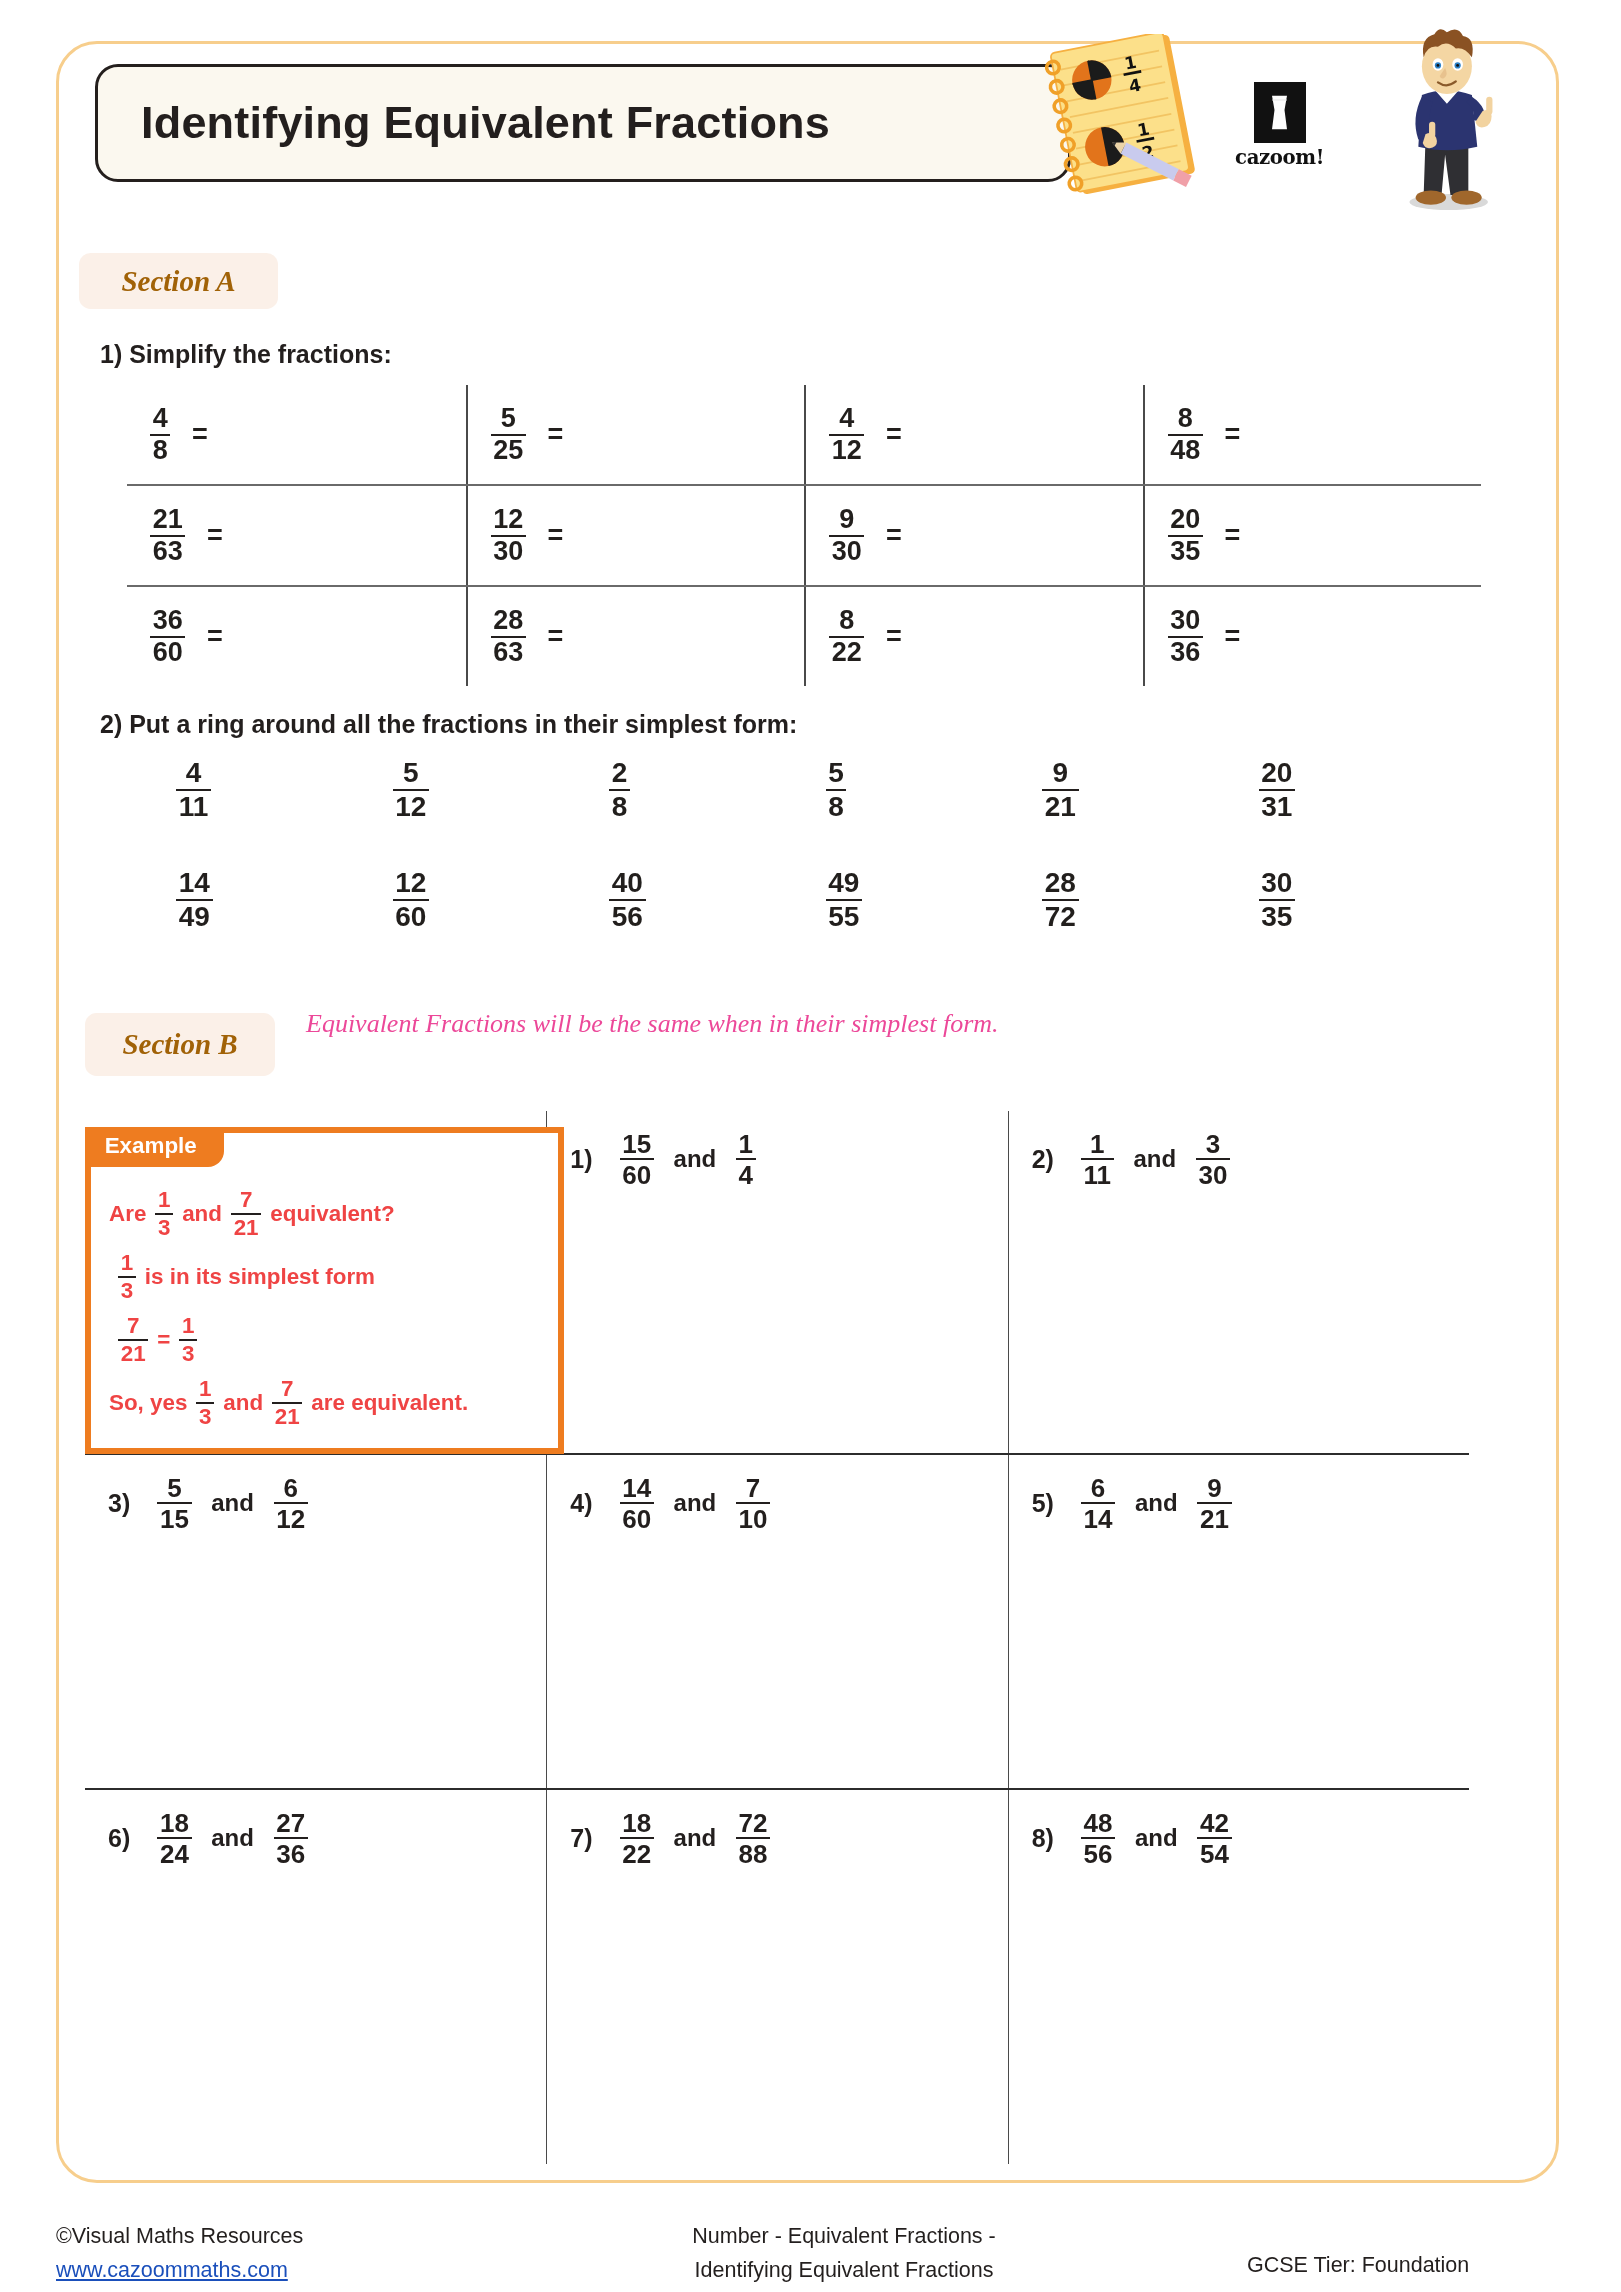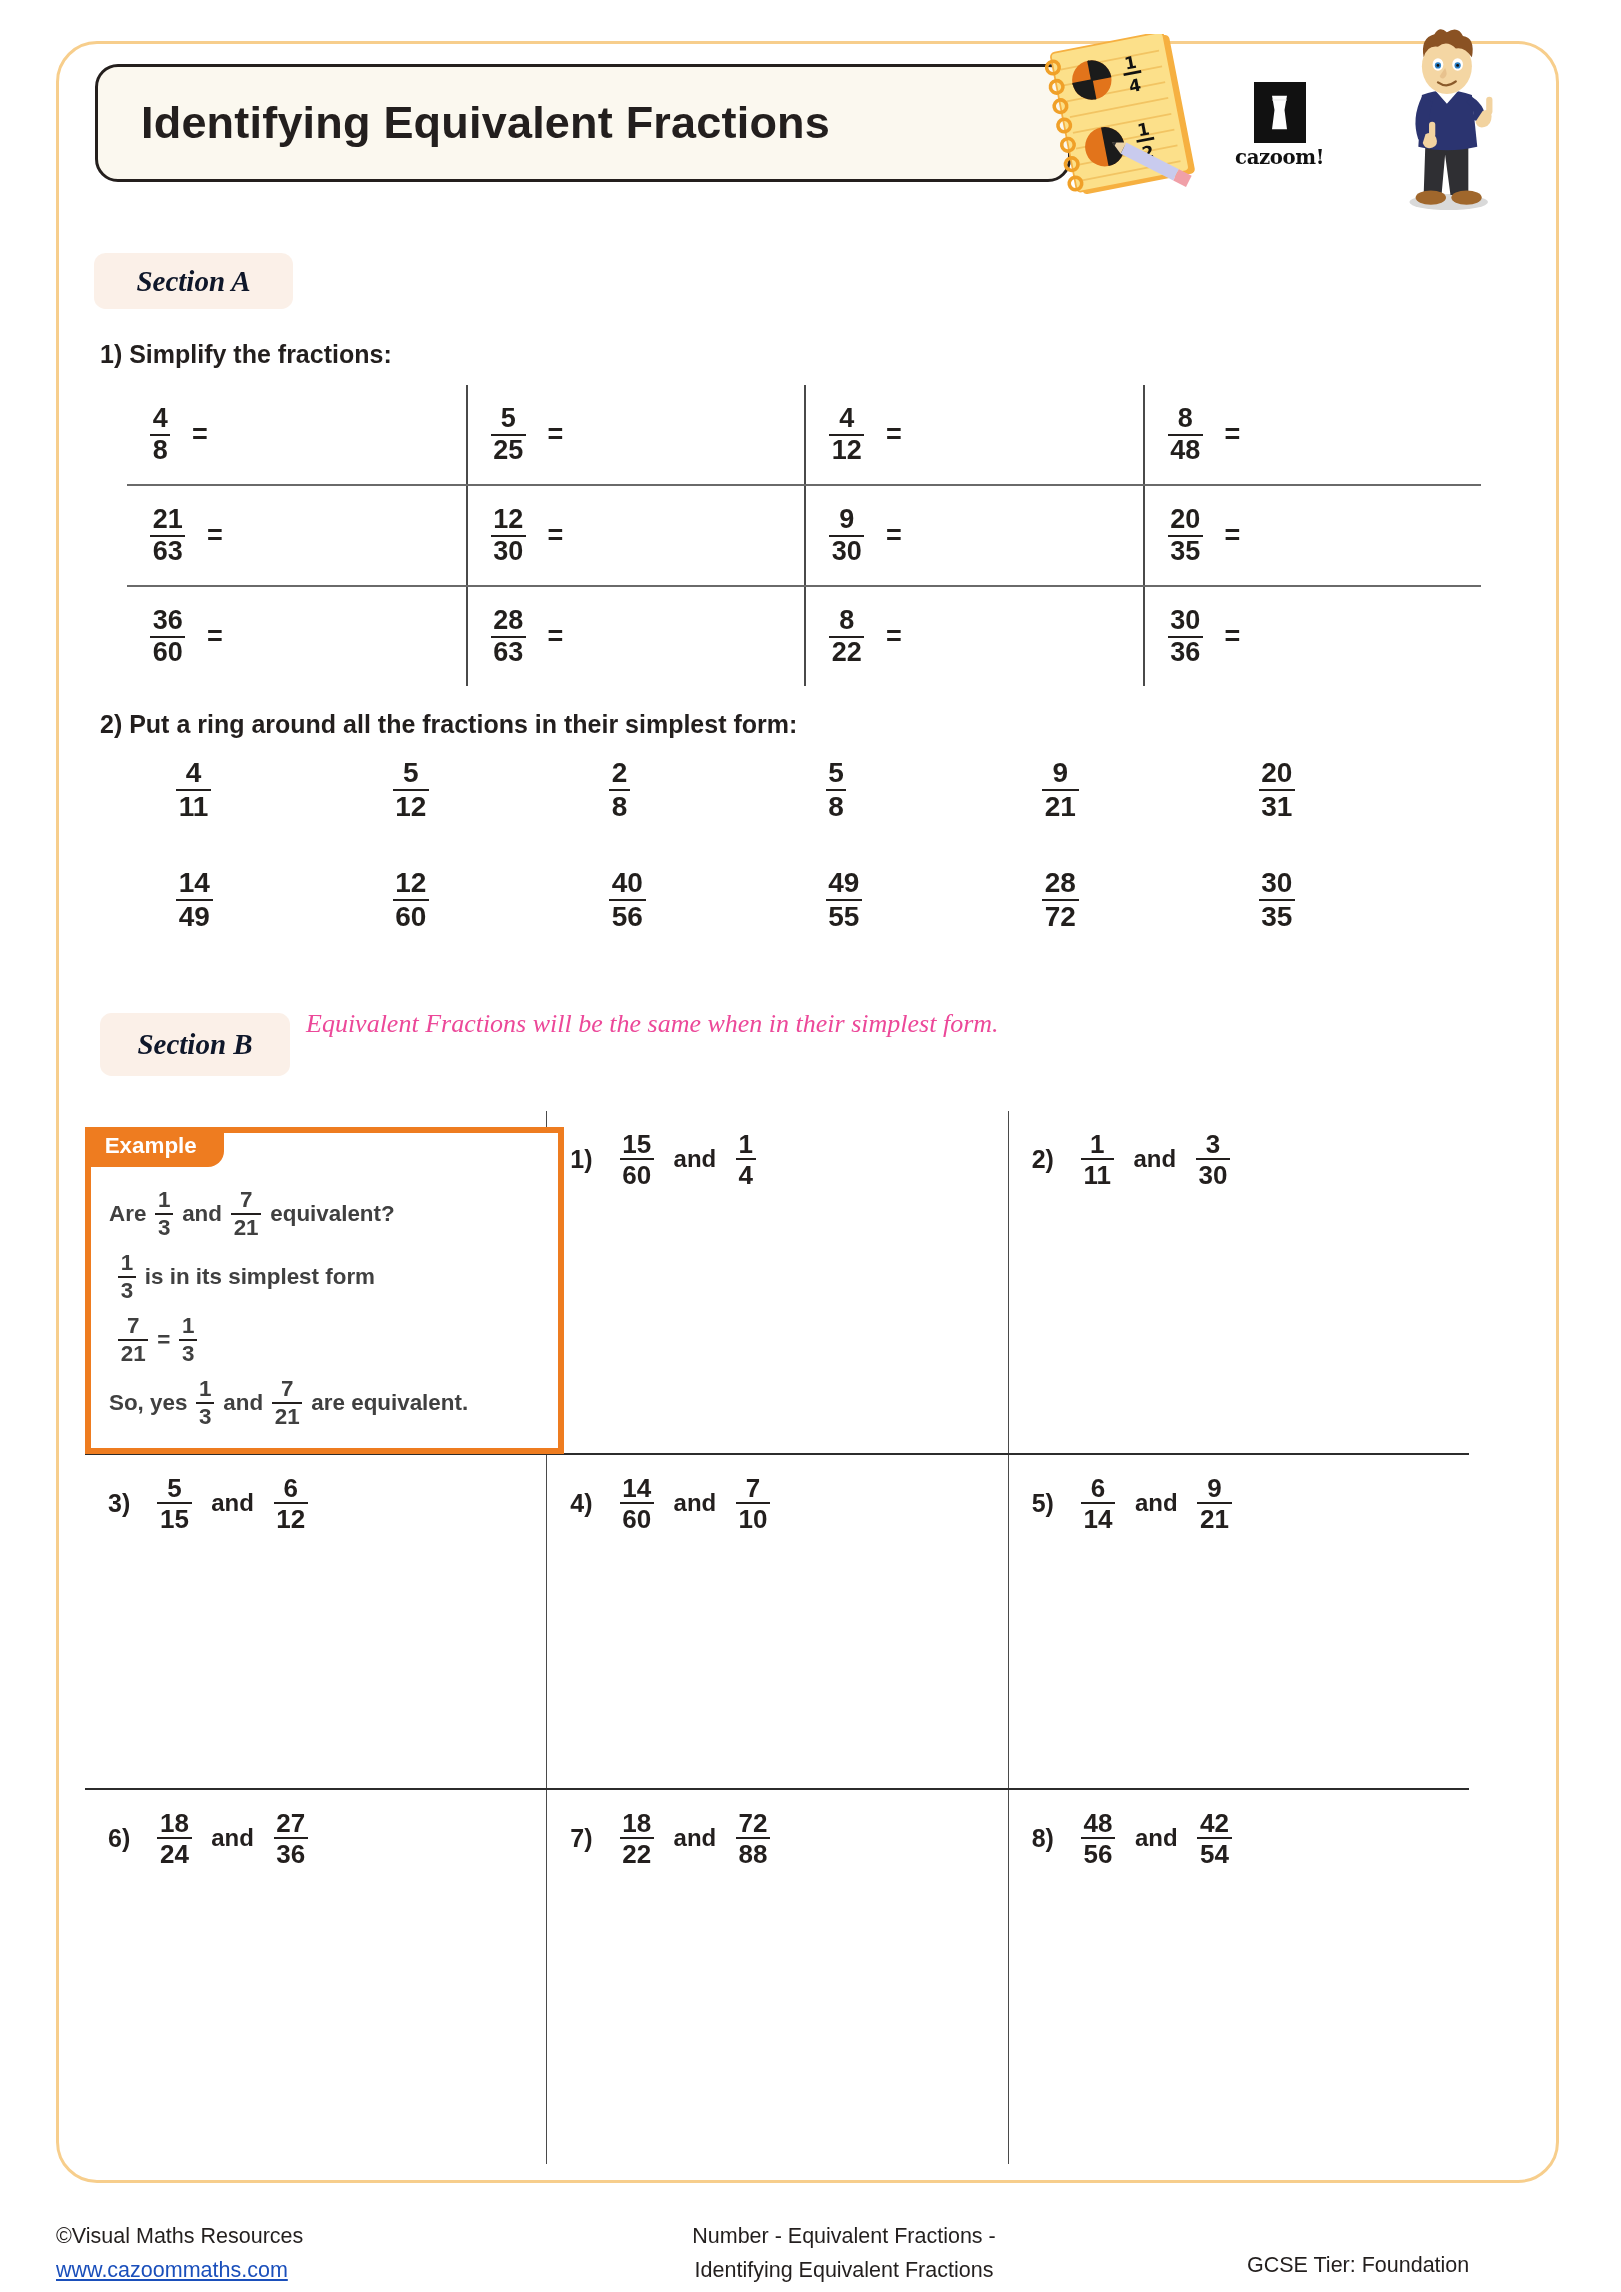--- a/index.html
+++ b/index.html
@@ -65,22 +65,21 @@
   .mascot{position:absolute;left:1379px;top:25px;width:134px;height:188px;}
 
   
   .sec-badge{
     position:absolute;
     background:#FBF0E8;
     border-radius:11.6px;
     display:flex;align-items:center;justify-content:center;
     font-family:"Liberation Serif", serif;
     font-style:italic;font-weight:bold;
-    color:#0f172a;
-    margin-left:15px;
+    color:#a16207;
   }
   #sec-a{left:79px; top:253px; width:199px; height:56px; font-size:29px;}
   #sec-b{left:85px; top:1013px; width:190px; height:63px; font-size:29px;}
 
   .sec-b-note{
     position:absolute;left:306px;top:1005px;width:1119px;
     font-family:"Liberation Serif", serif;
     font-style:italic;font-size:26px;line-height:37px;color:#ec4899;
   }
 
@@ -163,21 +162,21 @@
     position:absolute;left:85px;top:1127px;
     background:#EE7C20;
     color:#ffffff;
     font-size:22.4px;font-weight:bold;
     padding:6.3px 27px 8px 19.7px;
     border-radius:0 0 16px 0;
     font-family:"Liberation Sans", sans-serif;
   }
   .example-body{
     position:absolute;left:109px;top:1189px;width:448px;
-    font-size:22.4px;font-weight:bold;color:#404040;
+    font-size:22.4px;font-weight:bold;color:#ef4444;
   }
   .ex-line{display:flex;align-items:center;margin-bottom:12.5px;}
   .ex-line .frac{font-size:22.4px;font-weight:bold;margin:0 9px;}
   .ex-line span.t{white-space:pre;}
 
   
   .footer{
     position:absolute;left:56px;top:2219px;width:1514px;height:72px;
     font-size:21.5px;color:#231f1e;
   }

